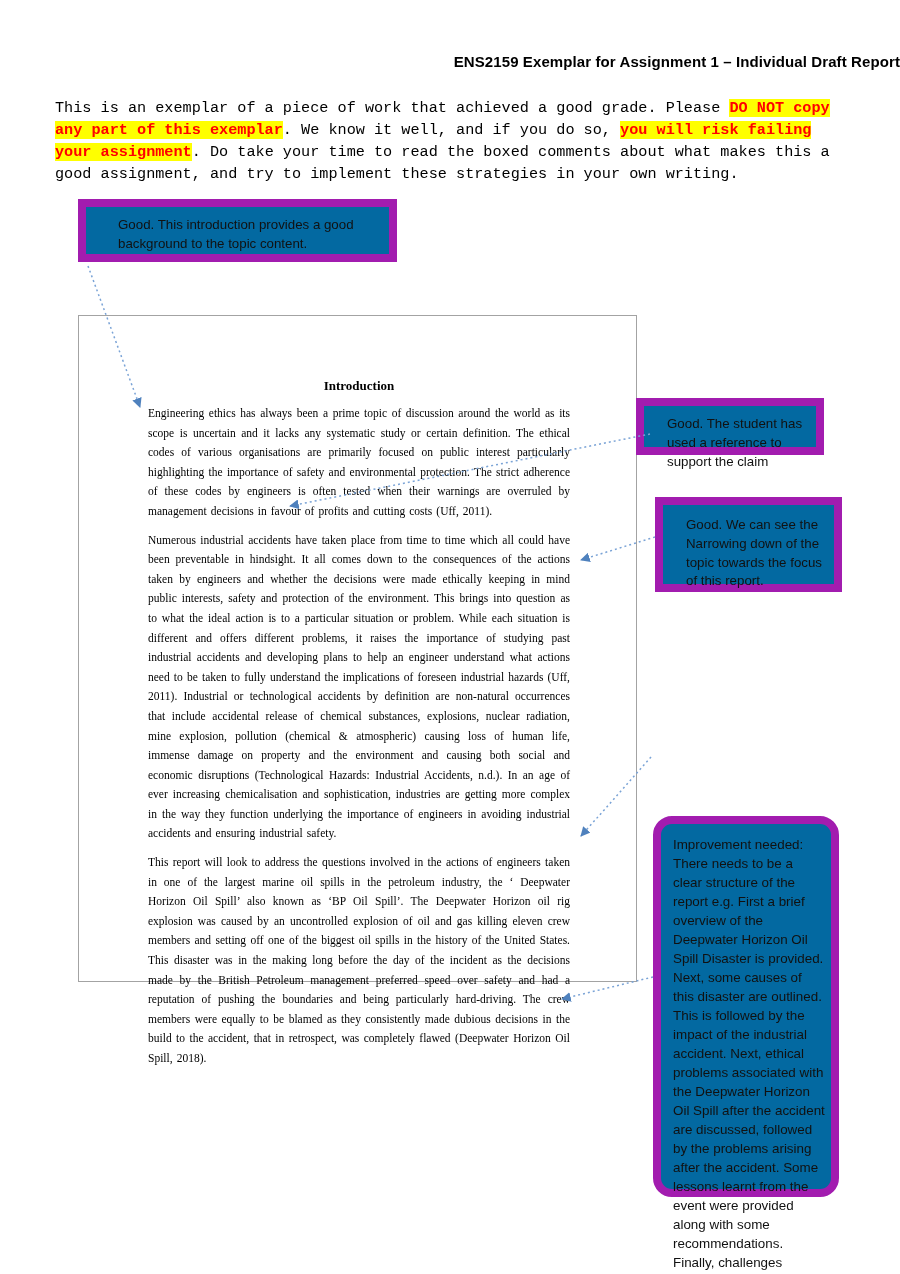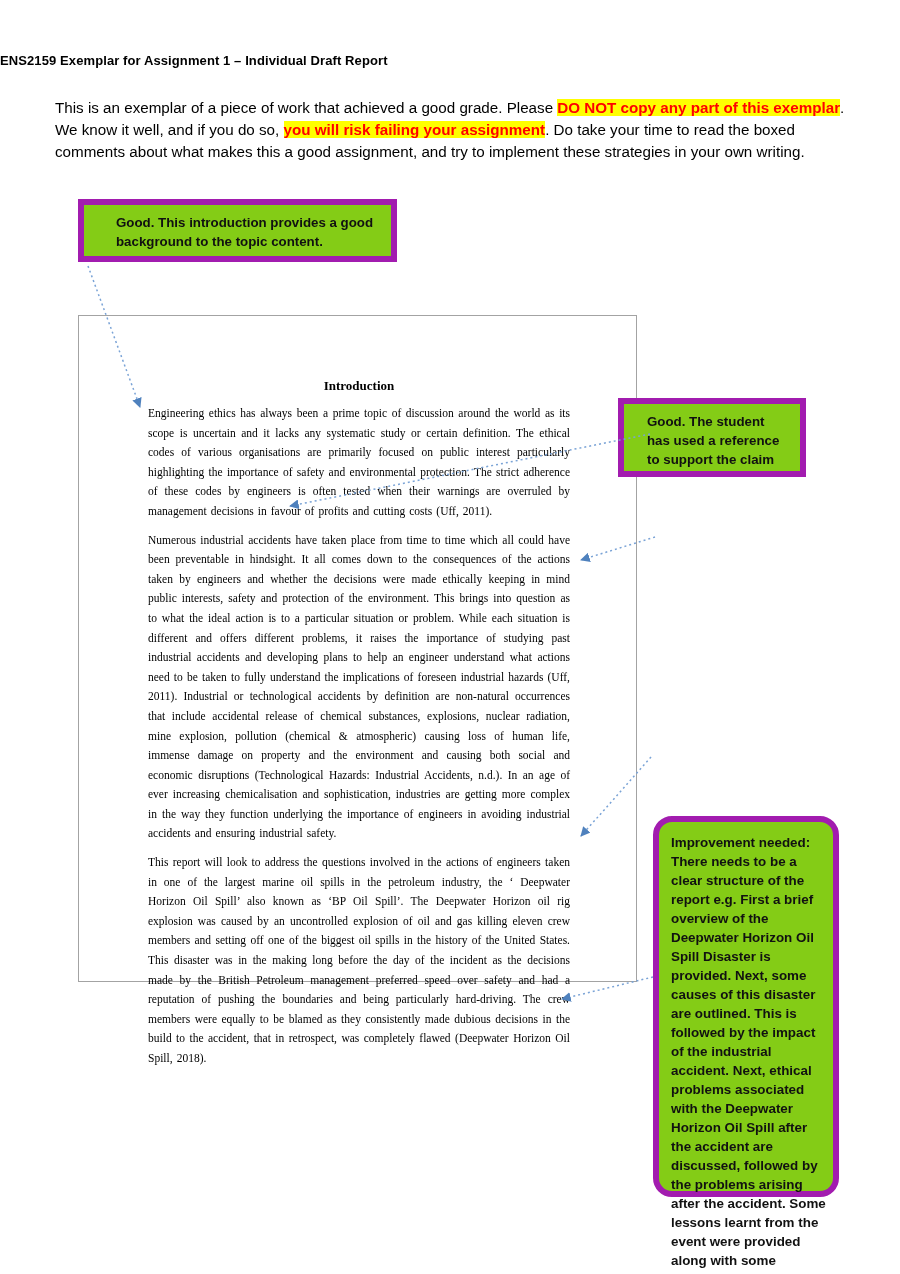--- a/index.html
+++ b/index.html
@@ -10,54 +10,54 @@
     background: #ffffff;
     font-family: "Liberation Sans", sans-serif;
     color: #000000;
     overflow: hidden;
   }
 
   
   .page-title {
     position: absolute;
     left: 0; right: 0; top: 53px;
-    text-align: left;
-    font-size: 13px;
+    text-align: right;
+    font-size: 15px;
     font-weight: bold;
     letter-spacing: 0.1px;
   }
 
   
   .intro-note {
     position: absolute;
     left: 55px; top: 97px;
     width: 794px;
     font-size: 15.2px;
     line-height: 22px;
+    font-family: Liberation Mono, monospace;
   }
   .hl {
     background: #ffff00;
     color: #ff0000;
     font-weight: bold;
   }
 
   
   .comment-box {
     position: absolute;
     box-sizing: border-box;
-    border: 6px solid #a21caf;
-    background: #84cc16;
+    border: 8px solid #a21caf;
+    background: #0369a1;
     font-size: 13.3px;
     line-height: 18.8px;
     color: #111111;
     z-index: 4;
-    font-weight: bold;
   }
   #comment-1 { left: 78px;  top: 199px; width: 319px; height: 63px;  padding: 9px 12px 6px 32px; }
-  #comment-2 { left: 618px; top: 398px; width: 188px; height: 79px;  padding: 9px 10px 14px 23px; }
+  #comment-2 { left: 636px; top: 398px; width: 188px; height: 57px;  padding: 9px 10px 14px 23px; }
   #comment-3 { left: 655px; top: 497px; width: 187px; height: 95px;  padding: 11px 8px 6px 23px; }
   #comment-4 { left: 651px; top: 726px; width: 187px; height: 59px;  padding: 8px 8px 6px 12px; }
   #comment-5 { left: 653px; top: 816px; width: 186px; height: 381px; padding: 11px 6px 6px 12px; font-size: 13.4px; line-height: 19px; border-radius: 19px; }
 
   
   .report-page {
     position: absolute;
     left: 78px; top: 315px;
     width: 559px; height: 667px;
     box-sizing: border-box;
@@ -104,20 +104,23 @@
   <div class="intro-note"><span>This is an exemplar of a piece of work that achieved a good grade. Please </span><span class="hl" style="background: rgb(255, 255, 0); color: rgb(255, 0, 0);">DO NOT copy any part of this exemplar</span><span>. We know it well, and if you do so,  </span><span class="hl" style="background: rgb(255, 255, 0); color: rgb(255, 0, 0);">you will risk failing your assignment</span><span>.  Do take your time to read the boxed comments about what makes this a good assignment, and try to implement these strategies in your own writing.</span></div>
 
   <div class="comment-box" id="comment-1">
     <span>Good. This introduction provides a good background to the topic content.</span>
   </div>
 
   <div class="comment-box" id="comment-2">
     <span>Good. The student has used a reference to support the claim</span>
   </div>
 
+  <div class="comment-box" id="comment-3">
+    <span>Good. We can see the Narrowing down of the topic towards the focus of this report.</span>
+  </div>
 
 
   <div class="comment-box" id="comment-5">
     <span>Improvement needed: There needs to be a clear structure of the report e.g. First a brief overview of the Deepwater Horizon Oil Spill Disaster is provided. Next, some causes of this disaster are outlined. This is followed by the impact of the industrial accident. Next, ethical problems associated with the Deepwater Horizon Oil Spill after the accident are discussed, followed by the problems arising after the accident. Some lessons learnt from the event were provided along with some recommendations. Finally, challenges faced…</span>
   </div>
 
   <div class="report-page">
     <div class="report-heading">Introduction</div>
     <p class="report-paragraph">Engineering ethics has always been a prime topic of discussion around the world as its scope is uncertain and it lacks any systematic study or certain definition. The ethical codes of various organisations are primarily focused on public interest particularly highlighting the importance of safety and environmental protection. The strict adherence of these codes by engineers is often tested when their warnings are overruled by management decisions in favour of profits and cutting costs (Uff, 2011).</p>
     <p class="report-paragraph">Numerous industrial accidents have taken place from time to time which all could have been preventable in hindsight. It all comes down to the consequences of the actions taken by engineers and whether the decisions were made ethically keeping in mind public interests, safety and protection of the environment. This brings into question as to what the ideal action is to a particular situation or problem. While each situation is different and offers different problems, it raises the importance of studying past industrial accidents and developing plans to help an engineer understand what actions need to be taken to fully understand the implications of foreseen industrial hazards (Uff, 2011). Industrial or technological accidents by definition are non-natural occurrences that include accidental release of chemical substances, explosions, nuclear radiation, mine explosion, pollution (chemical &amp; atmospheric) causing loss of human life, immense damage on property and the environment and causing both social and economic disruptions (Technological Hazards: Industrial Accidents, n.d.). In an age of ever increasing chemicalisation and sophistication, industries are getting more complex in the way they function underlying the importance of engineers in avoiding industrial accidents and ensuring industrial safety.</p>

